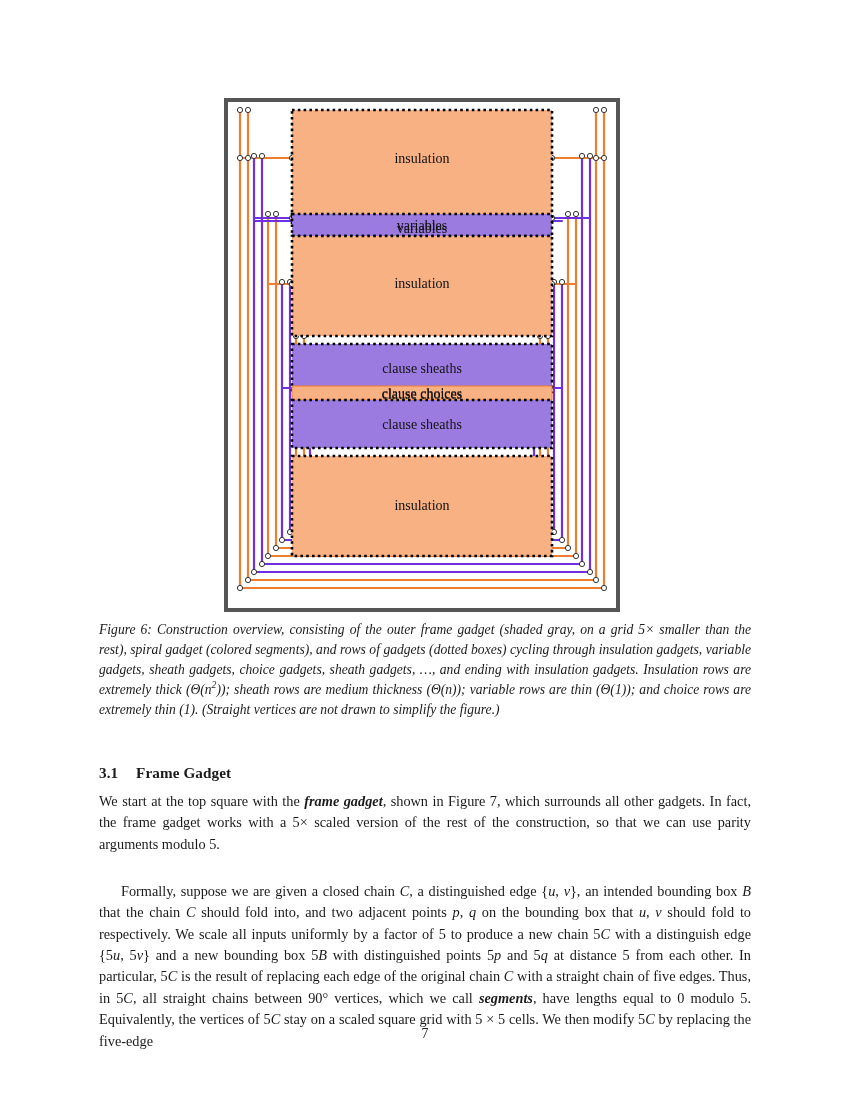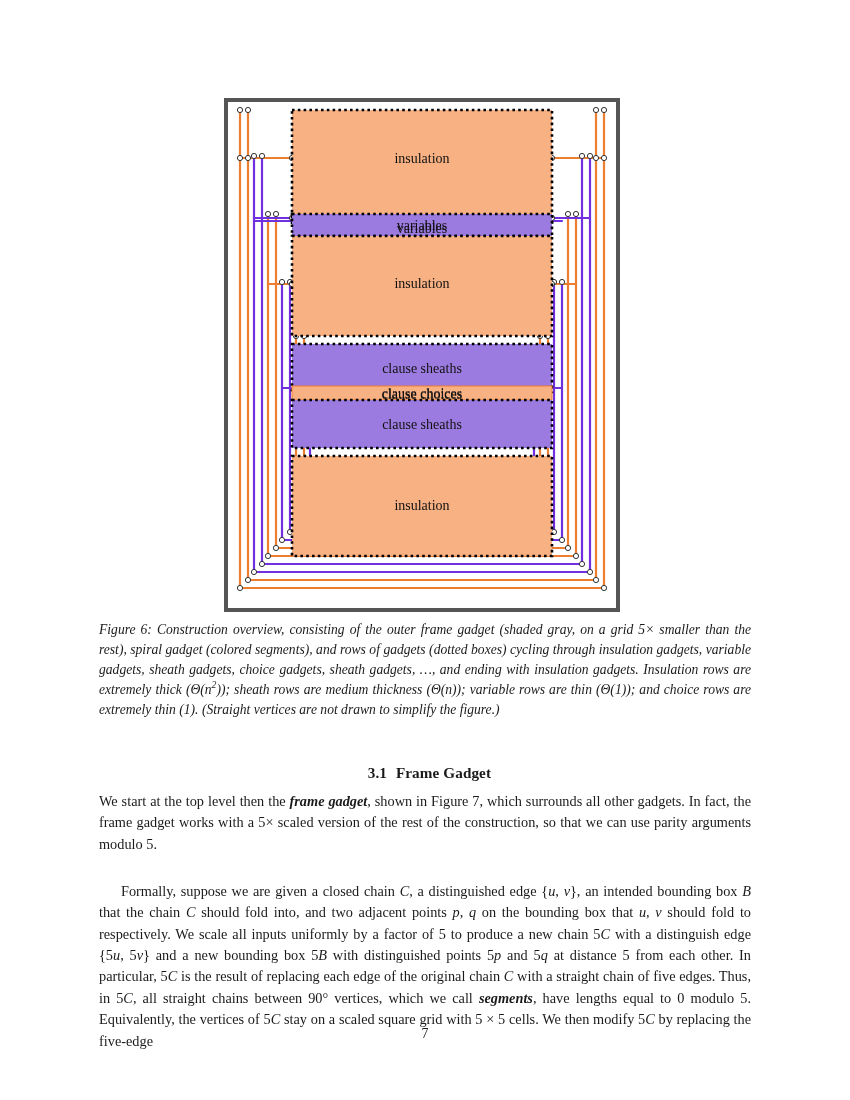--- a/index.html
+++ b/index.html
@@ -49,21 +49,20 @@
 
   
   .section-head {
     position: absolute;
     left: 99px;
     top: 764px;
     width: 652px;
     font-size: 15.2px;
     font-weight: bold;
     letter-spacing: 0.1px;
-    text-align: center;
   }
   .section-head .num { display: inline-block; width: 37px; }
 
   
   .body-text {
     position: absolute;
     left: 99px;
     width: 652px;
     font-size: 14.3px;
     line-height: 1.495;
@@ -236,19 +235,19 @@
 
       <text x="200" y="137" text-anchor="middle" font-family="Liberation Serif, serif" font-size="14" fill="#111111">variables</text>
       <text x="200" y="303" text-anchor="middle" font-family="Liberation Serif, serif" font-size="14" fill="#111111">clause choices</text>
     </svg>
   </div>
 
   <div class="caption"><span>Figure 6:</span><span> Construction overview, consisting of the outer frame gadget (shaded gray, on a grid 5× smaller than the rest), spiral gadget (colored segments), and rows of gadgets (dotted boxes) cycling through insulation gadgets, variable gadgets, sheath gadgets, choice gadgets, sheath gadgets, …, and ending with insulation gadgets. Insulation rows are extremely thick (Θ(n</span><sup>2</sup><span>)); sheath rows are medium thickness (Θ(n)); variable rows are thin (Θ(1)); and choice rows are extremely thin (1). (Straight vertices are not drawn to simplify the figure.)</span></div>
 
   <div class="section-head"><span class="num">3.1</span><span>Frame Gadget</span></div>
 
-  <div class="body-text" id="para-1"><span>We start at the top level then the </span><span class="bi">frame gadget</span><span>, shown in Figure 7, which surrounds all other gadgets. In fact, the frame gadget works with a 5× scaled version of the rest of the construction, so that we can use parity arguments modulo 5.</span></div>
+  <div class="body-text" id="para-1"><span>We start at the top square with the </span><span class="bi">frame gadget</span><span>, shown in Figure 7, which surrounds all other gadgets. In fact, the frame gadget works with a 5× scaled version of the rest of the construction, so that we can use parity arguments modulo 5.</span></div>
 
   <div class="body-text" id="para-2"><span>Formally, suppose we are given a closed chain </span><span class="mi">C</span><span>, a distinguished edge {</span><span class="mi">u</span><span>, </span><span class="mi">v</span><span>}, an intended bounding box </span><span class="mi">B</span><span> that the chain </span><span class="mi">C</span><span> should fold into, and two adjacent points </span><span class="mi">p</span><span>, </span><span class="mi">q</span><span> on the bounding box that </span><span class="mi">u</span><span>, </span><span class="mi">v</span><span> should fold to respectively. We scale all inputs uniformly by a factor of 5 to produce a new chain 5</span><span class="mi">C</span><span> with a distinguish edge {5</span><span class="mi">u</span><span>, 5</span><span class="mi">v</span><span>} and a new bounding box 5</span><span class="mi">B</span><span> with distinguished points 5</span><span class="mi">p</span><span> and 5</span><span class="mi">q</span><span> at distance 5 from each other. In particular, 5</span><span class="mi">C</span><span> is the result of replacing each edge of the original chain </span><span class="mi">C</span><span> with a straight chain of five edges. Thus, in 5</span><span class="mi">C</span><span>, all straight chains between 90° vertices, which we call </span><span class="bi">segments</span><span>, have lengths equal to 0 modulo 5. Equivalently, the vertices of 5</span><span class="mi">C</span><span> stay on a scaled square grid with 5 × 5 cells. We then modify 5</span><span class="mi">C</span><span> by replacing the five-edge</span></div>
 
   <div class="folio">7</div>
 
 </div>
 
 </body></html>

